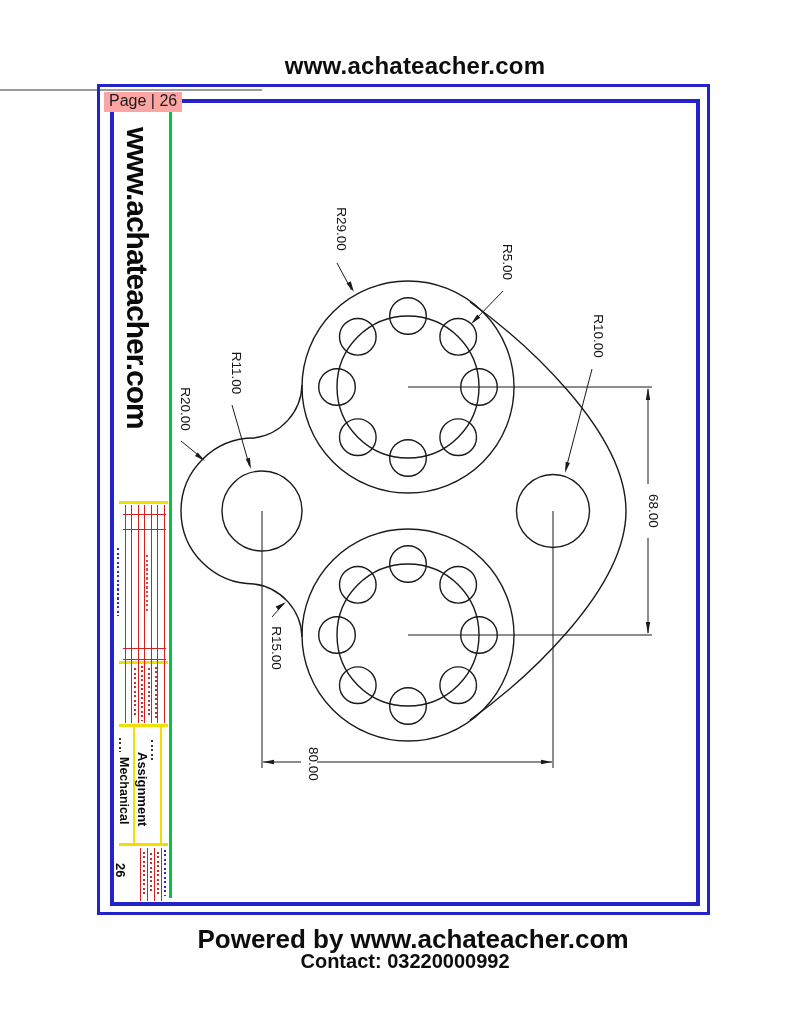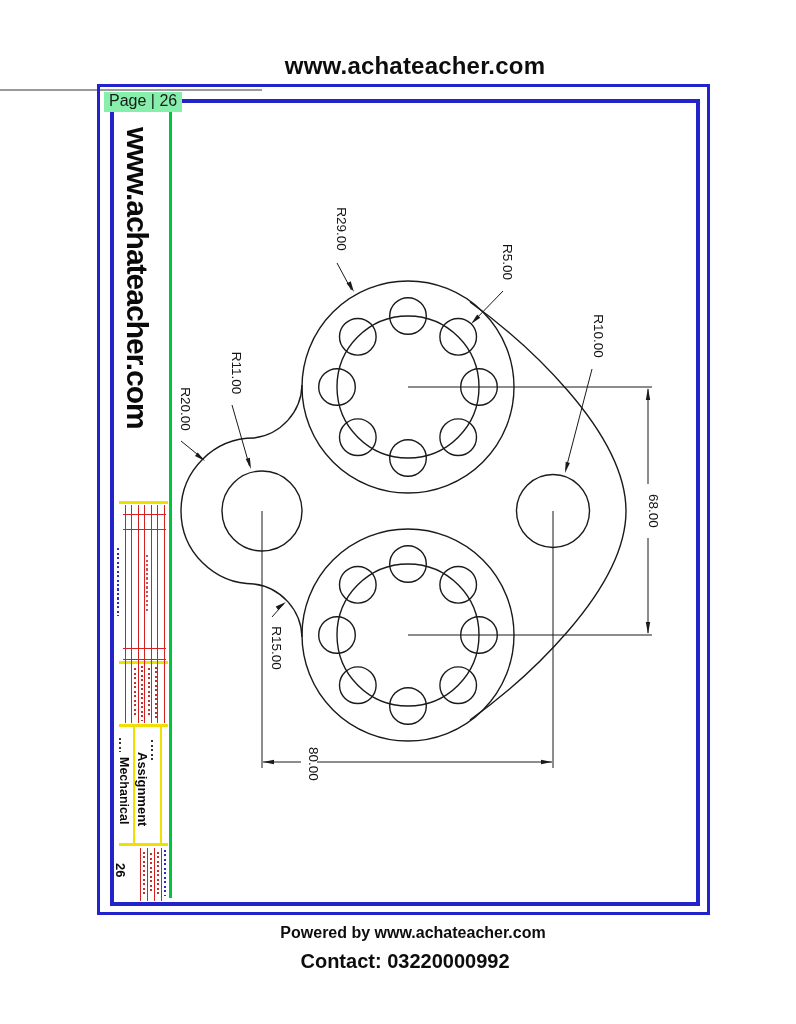--- a/index.html
+++ b/index.html
@@ -7,39 +7,39 @@
     width:796px;height:1024px;position:relative;background:#fff;overflow:hidden;
     font-family:"Liberation Sans",sans-serif;color:#111;
   }
   .abs{position:absolute;}
   .page-title{
     left:0;right:0;top:52px;text-align:center;padding-left:34px;
     font-size:24px;font-weight:bold;letter-spacing:.2px;color:#0d0d0d;
   }
   .hairline{left:0;top:89px;width:262px;height:2px;background:#9a9a9a;}
   .page-label{
-    left:104px;top:92px;font-size:16px;background:#86efac;padding:0 5px 2px 5px;z-index:6;color:#1a1a1a;
+    left:104px;top:92px;font-size:16px;background:#fca5a5;padding:0 5px 2px 5px;z-index:6;color:#1a1a1a;
   }
   .frame-outer{left:97px;top:84px;width:607px;height:825px;border:3px solid var(--blue);z-index:1;}
   .frame-inner{left:110px;top:99px;width:582px;height:799px;border:4px solid var(--blue);z-index:2;}
   .green-line{left:169px;top:103px;width:3px;height:795px;background:var(--green);z-index:3;}
   .vtext{transform:rotate(90deg);transform-origin:left top;white-space:nowrap;}
   .watermark{
     left:154px;top:127px;width:370px;font-size:30px;font-weight:800;letter-spacing:-1px;
     line-height:34px;color:#0a0a0a;z-index:4;
   }
   .tb{z-index:4;}
   .yh{height:3px;background:var(--yellow);}
   .yv{width:2px;background:var(--yellow);}
   .rh{height:1.4px;background:var(--red);}
   .rv{width:1.4px;background:var(--red);}
   .mk{width:2px;background:repeating-linear-gradient(180deg,currentColor 0 2px,transparent 2px 4.5px);}
   .tb-text{font-weight:bold;color:#0a0a0a;}
   svg{position:absolute;left:0;top:0;z-index:5;pointer-events:none;}
-  .footer1{left:0;right:0;top:924px;text-align:center;padding-left:30px;font-size:16px;font-weight:bold;color:#0d0d0d;}
+  .footer1{left:0;right:0;top:924px;text-align:center;padding-left:30px;font-size:26px;font-weight:bold;color:#0d0d0d;}
   .footer2{left:0;right:0;top:950px;text-align:center;padding-left:14px;font-size:20px;font-weight:bold;color:#0d0d0d;}
   :root{--blue:#2323cc;--green:#00c53f;--yellow:#f0df00;--red:#d42222;}
 </style>
 </head>
 <body>
 
 <div class="abs page-title">www.achateacher.com</div>
 <div class="abs hairline"></div>
 <div class="abs page-label">Page | 26</div>
 

